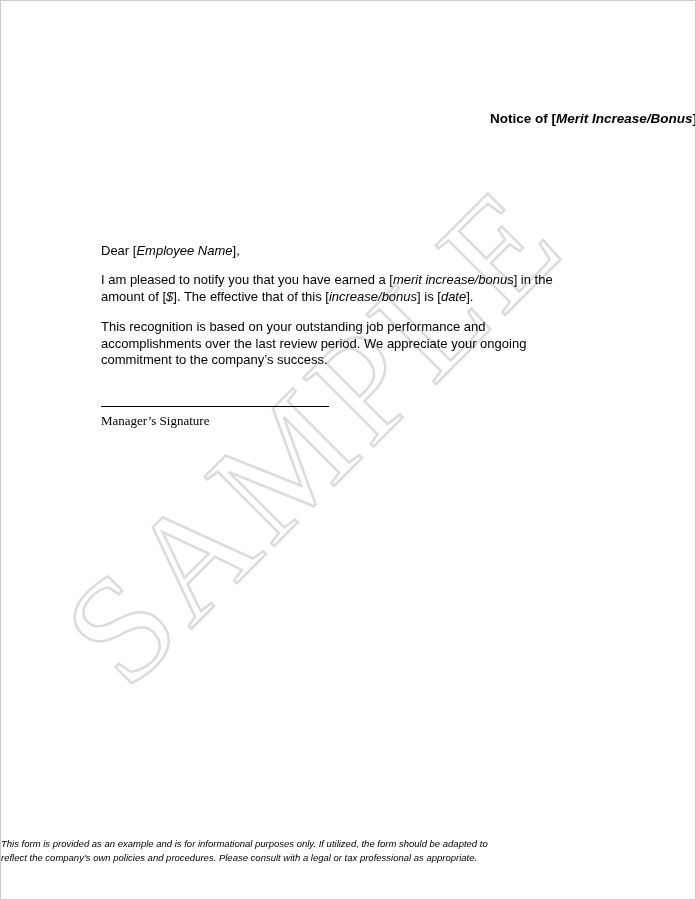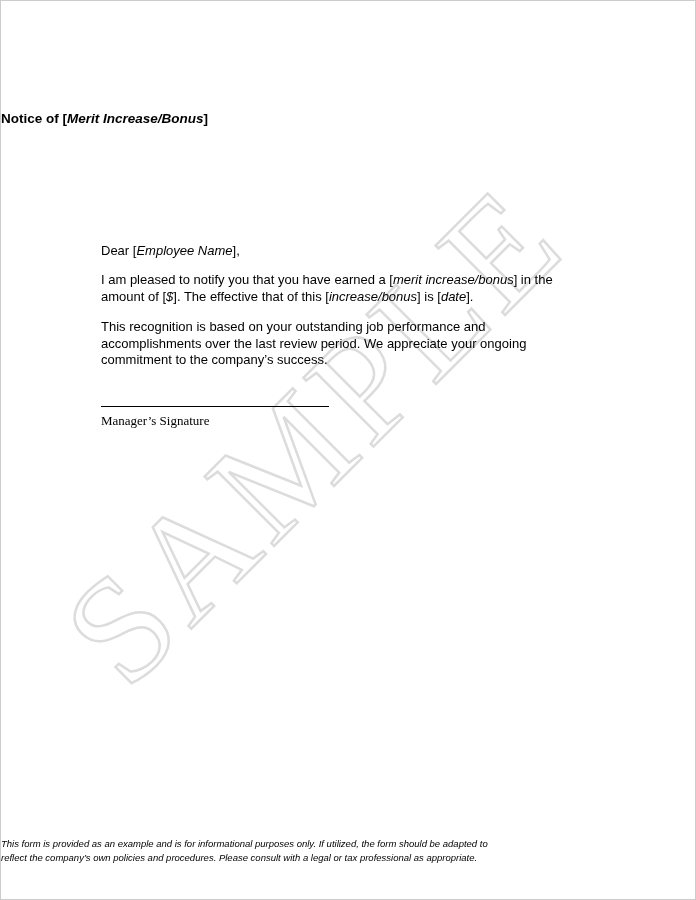--- a/index.html
+++ b/index.html
@@ -40,21 +40,21 @@
   .content {
     position: relative;
     z-index: 2;
     padding: 0;
   }
   .doc-title {
     position: absolute;
     top: 110px;
     left: 0;
     width: 696px;
-    text-align: left;
+    text-align: right;
     font-size: 13.5px;
     font-weight: bold;
     color: #000000;
   }
   .doc-title i {
     font-style: italic;
   }
   .block {
     position: absolute;
     left: 100px;

